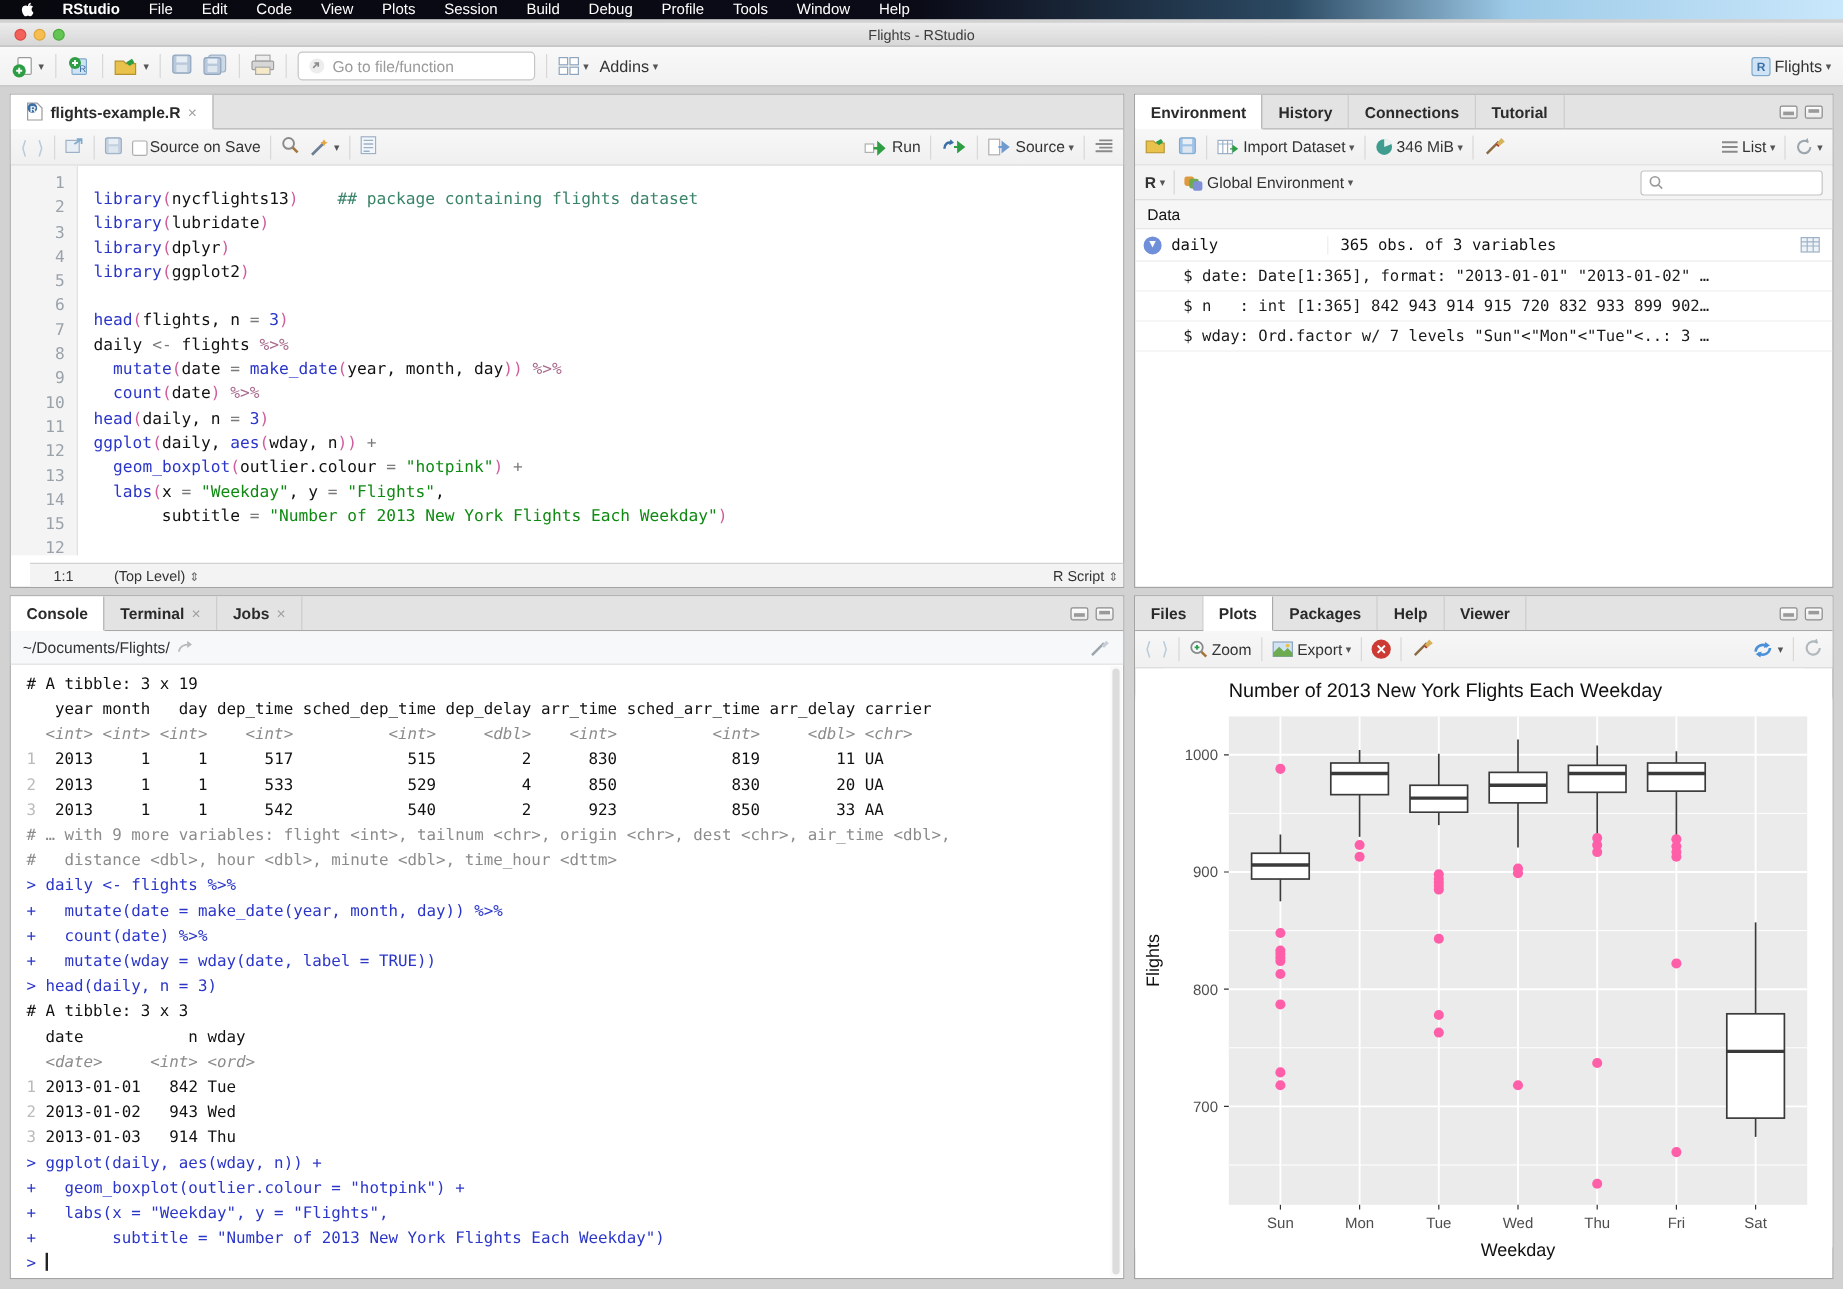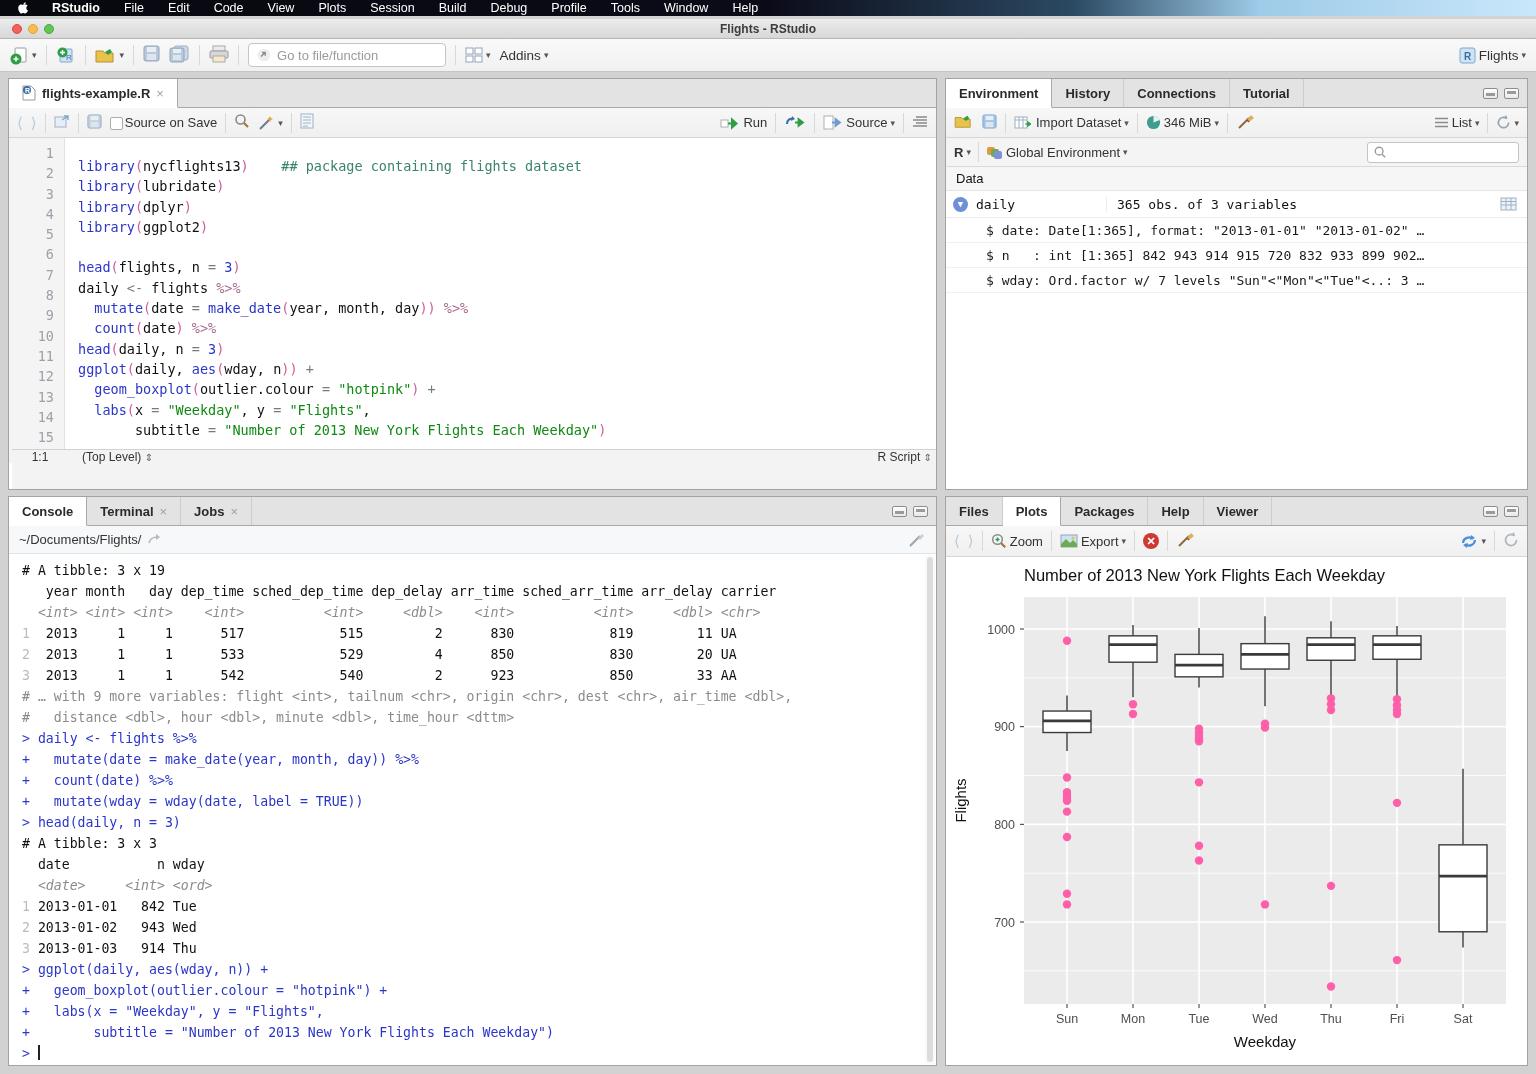--- a/index.html
+++ b/index.html
@@ -9,21 +9,21 @@
 
   
   .menubar { position:absolute; left:0; top:0; width:1536px; height:16px;
     background:linear-gradient(90deg,#08080f 0%,#0b0b18 50%,#2c4a63 70%,#9ecbe8 82%,#c9e7fb 100%);
     color:#fff; display:flex; align-items:center; gap:24px; padding-left:16px; font-size:12.5px; }
   .menubar .mi { white-space:nowrap; }
   .menubar .mi.app { font-weight:bold; }
   .titlebar { position:absolute; left:0; top:19px; width:1536px; height:20px;
     background:linear-gradient(#ececec,#d7d7d7); border-bottom:1px solid #b6b6b6; }
   .titlebar .title { position:absolute; left:0; right:0; top:3px; text-align:center;
-    font-size:12px; color:#3c3c3c;font-weight:bold; }
+    font-size:12px; color:#3c3c3c; }
   .tl { position:absolute; top:5px; width:10px; height:10px; border-radius:50%; }
   .tl.r { left:12px; background:#f4605a; border:0.5px solid #d94c46; }
   .tl.y { left:28px; background:#f7bd4f; border:0.5px solid #dca63c; }
   .tl.g { left:44px; background:#62c554; border:0.5px solid #4aab3e; }
 
   .toolbar { position:absolute; left:0; top:39px; width:1536px; height:33px;
     background:linear-gradient(#f9f9f9,#f1f1f1); border-bottom:1px solid #c6c6c6;
     display:flex; align-items:center; gap:9px; padding:0 10px; font-size:13px; color:#333; }
   .tsep { width:1px; height:20px; background:#d8d8d8; }
   .tbtn { display:flex; align-items:center; gap:3px; }
@@ -64,22 +64,22 @@
   
   #editor { position:absolute; left:0; right:0; top:59px; bottom:26px; overflow:hidden;
     font-family:"DejaVu Sans Mono", monospace; font-size:13.5px; line-height:20.3px; }
   #gutter { position:absolute; left:0; top:0; bottom:0; width:56px; background:#f4f4f4;
     border-right:1px solid #e2e2e2; color:#9aa2aa; text-align:right; padding:5px 10px 0 0; }
   #code { position:absolute; left:56px; top:0; right:0; bottom:0; padding:18px 0 0 13px; }
   .cline, .gline { height:20.3px; white-space:pre; }
   .tk-fn { color:#2b36c9; } .tk-p { color:#cf5c9c; } .tk-id { color:#111; }
   .tk-cm { color:#3a8468; } .tk-str { color:#0f8a12; } .tk-num { color:#2b36c9; }
   .tk-op { color:#7a7a7a; } .tk-pi { color:#a86a8e; }
-  .srcstatus { position:absolute; left:3px; right:0; bottom:0; height:40px; background:#f3f3f3;
-    border-top:1px solid #d2d2d2; display:flex; align-items:flex-start; font-size:12px; color:#333; }
+  .srcstatus { position:absolute; left:16px; right:0; bottom:0; height:20px; background:#f3f3f3;
+    border-top:1px solid #d2d2d2; display:flex; align-items:center; font-size:12px; color:#333; }
   .srcstatus .pos { width:56px; text-align:center; }
   .srcstatus .scope { padding-left:14px; }
   .srcstatus .right { margin-left:auto; padding-right:4px; }
   .updn { font-size:10px; color:#666; }
 
   
   .conpath { position:absolute; left:0; right:0; top:29px; height:28px; background:#f6f8f9;
     border-bottom:1px solid #e2e2e2; display:flex; align-items:center; gap:7px;
     padding:0 10px; font-size:13px; color:#333; }
   #console-body { position:absolute; left:0; right:12px; top:57px; bottom:0; overflow:hidden;

